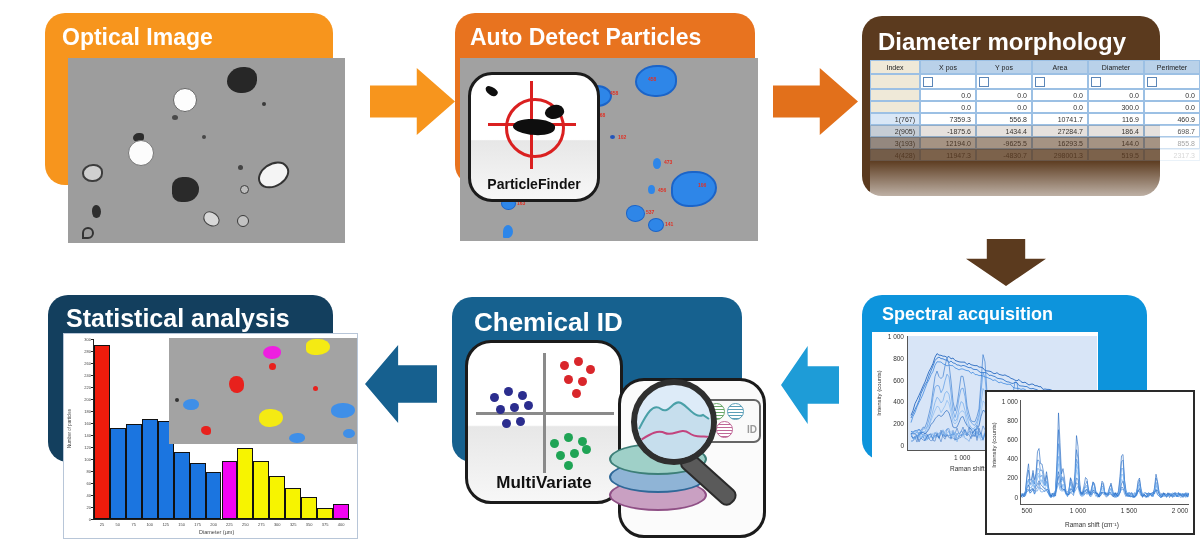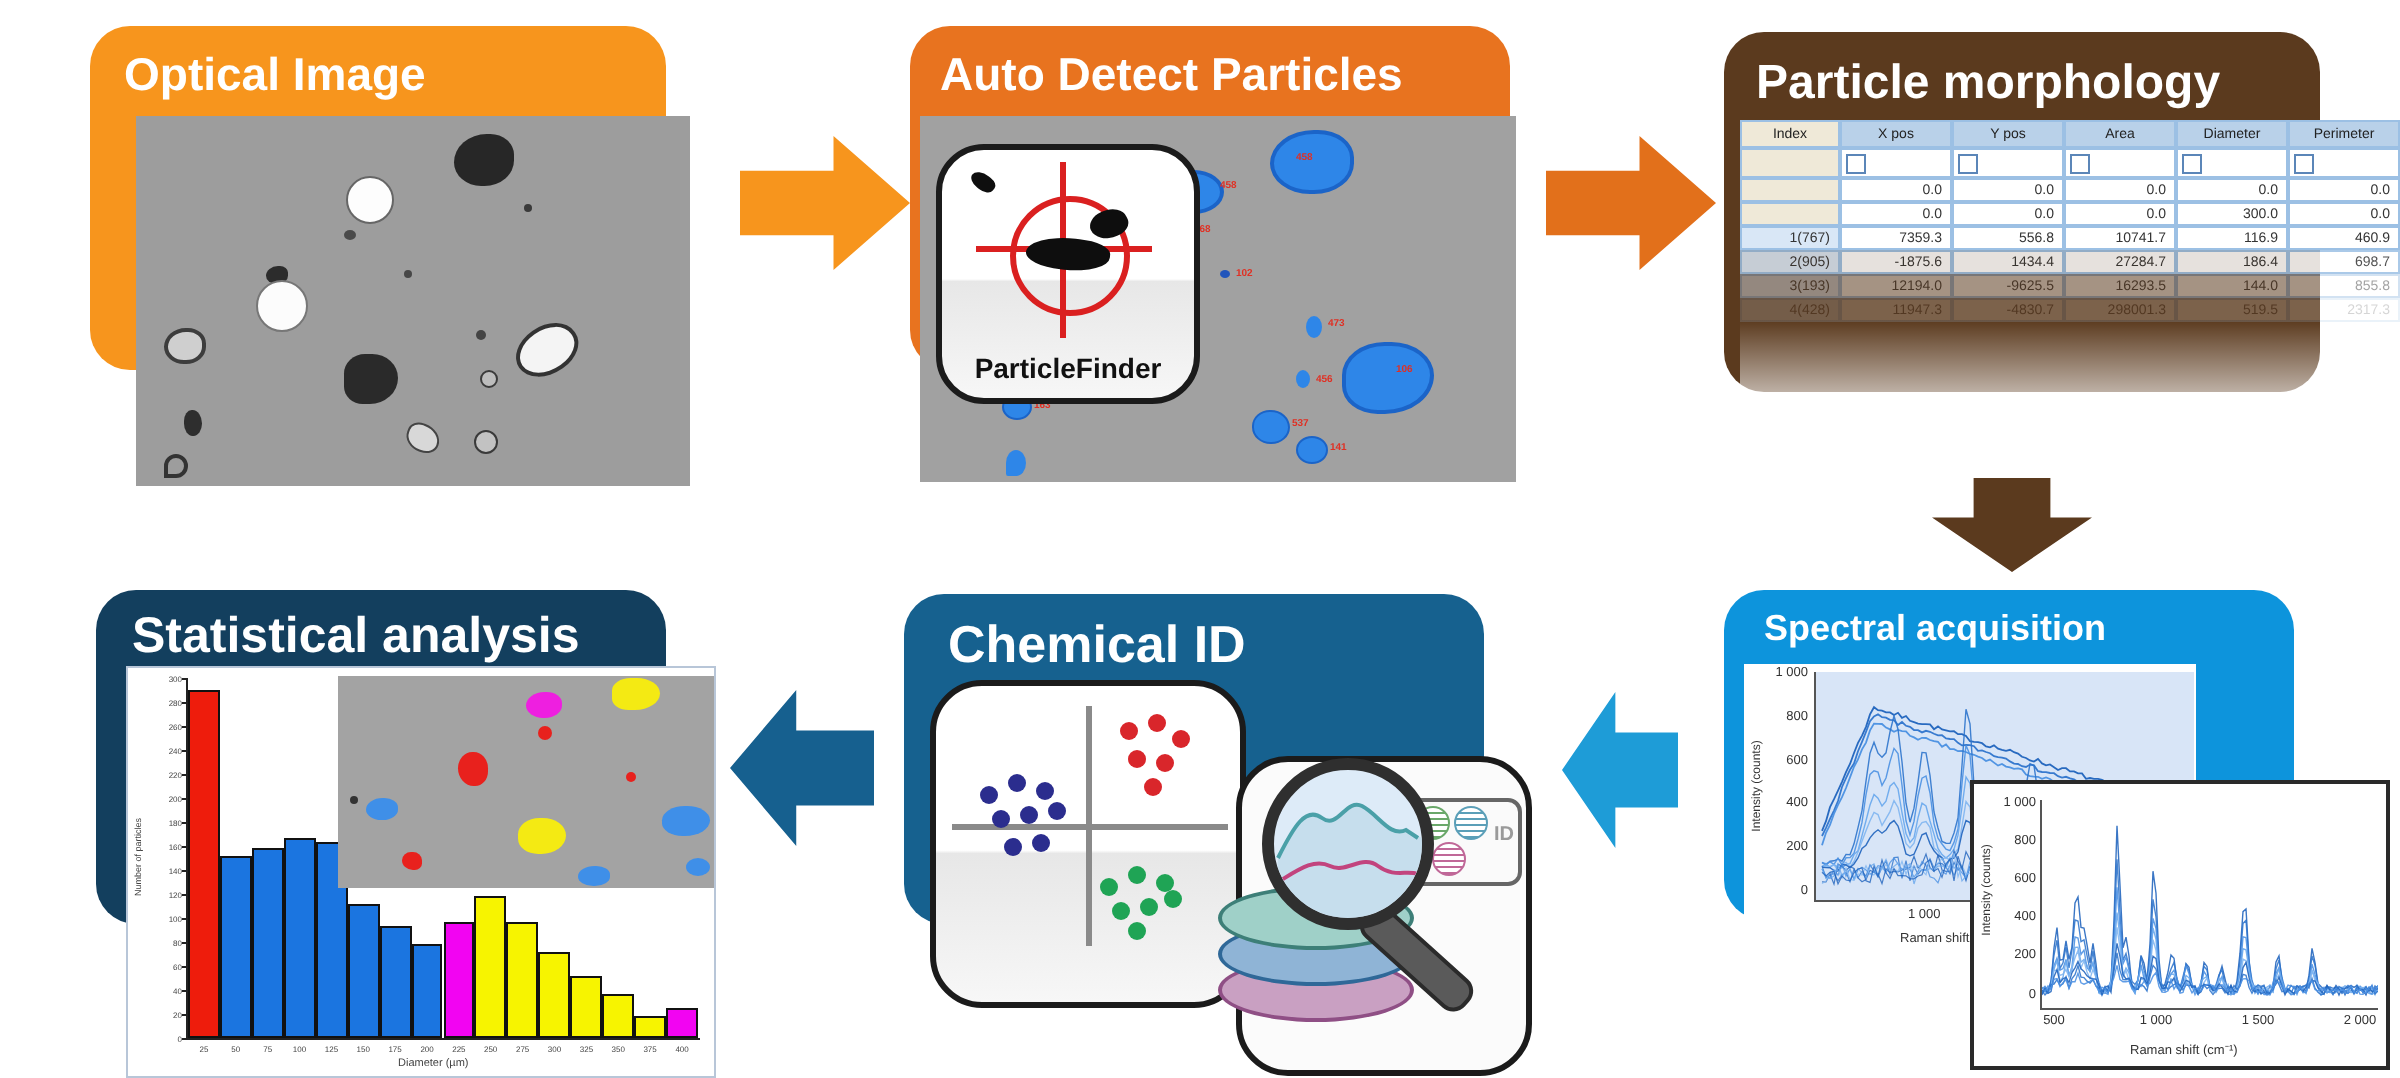--- a/index.html
+++ b/index.html
@@ -100,21 +100,21 @@
       <div style="position:absolute;left:42px;top:44px;width:42px;height:16px;background:#0e0e0e;border-radius:60% 40% 55% 45%;transform:rotate(6deg);"></div>
       <div style="position:absolute;left:74px;top:30px;width:19px;height:14px;background:#0e0e0e;border-radius:45% 55% 40% 60%;transform:rotate(-24deg);"></div>
       <div style="position:absolute;left:14px;top:12px;width:13px;height:8px;background:#0e0e0e;border-radius:60% 40% 50% 50%;transform:rotate(38deg);"></div>
     </div>
     <div class="badge-label" style="bottom:7px;font-size:14px;">ParticleFinder</div>
   </div>
 
   <div class="arrow arrow-r" style="left:773px;top:68px;width:85px;height:67px;background:#E2701B;"></div>
 
   <div class="prect" style="left:862px;top:16px;width:298px;height:180px;background:#5B3A1E;">
-    <div class="ptitle" style="font-size:24px;padding:12px 0 0 16px;">Particle morphology</div>
+    <div class="ptitle" style="font-size:24px;padding:12px 0 0 16px;">Diameter morphology</div>
   </div>
   <div class="mtable" id="morphTable">
     <div id="morphBody">
         <div class="mrow mhead">
           <div class="mcell idxbeige" style="width: 50px;">Index</div>
           <div class="mcell " style="width: 56px;">X pos</div>
           <div class="mcell " style="width: 56px;">Y pos</div>
           <div class="mcell " style="width: 56px;">Area</div>
           <div class="mcell " style="width: 56px;">Diameter</div>
           <div class="mcell " style="width: 56px;">Perimeter</div>
@@ -289,33 +289,34 @@
           <div style="position: absolute; left: 104px; top: 46px; width: 9px; height: 9px; border-radius: 50%; background: rgb(217, 38, 43);"></div>
           <div style="position: absolute; left: 82px; top: 96px; width: 9px; height: 9px; border-radius: 50%; background: rgb(31, 164, 85);"></div>
           <div style="position: absolute; left: 96px; top: 90px; width: 9px; height: 9px; border-radius: 50%; background: rgb(31, 164, 85);"></div>
           <div style="position: absolute; left: 110px; top: 94px; width: 9px; height: 9px; border-radius: 50%; background: rgb(31, 164, 85);"></div>
           <div style="position: absolute; left: 88px; top: 108px; width: 9px; height: 9px; border-radius: 50%; background: rgb(31, 164, 85);"></div>
           <div style="position: absolute; left: 102px; top: 106px; width: 9px; height: 9px; border-radius: 50%; background: rgb(31, 164, 85);"></div>
           <div style="position: absolute; left: 114px; top: 102px; width: 9px; height: 9px; border-radius: 50%; background: rgb(31, 164, 85);"></div>
           <div style="position: absolute; left: 96px; top: 118px; width: 9px; height: 9px; border-radius: 50%; background: rgb(31, 164, 85);"></div>
         </div>
     </div>
+    <div class="badge-label" style="bottom:8px;font-size:17px;">MultiVariate</div>
   </div>
 
   <div class="badge" style="left:618px;top:378px;width:142px;height:154px;border-radius:26px;background:#fbfbfb;">
     <div>
       <div style="position:absolute;left:-12px;top:98px;width:94px;height:28px;background:#c9a0c2;border:2px solid #8f4f85;border-radius:50%;"></div>
       <div style="position:absolute;left:-12px;top:80px;width:94px;height:28px;background:#8fb4d6;border:2px solid #2f6898;border-radius:50%;"></div>
       <div style="position:absolute;left:-12px;top:62px;width:94px;height:28px;background:#9fd0c8;border:2px solid #3d7f78;border-radius:50%;"></div>
     </div>
     <div style="position:absolute;left:82px;top:18px;width:54px;height:40px;border:2px solid #666;border-radius:7px;background:#fafafa;">
       <div style="position:absolute;left:3px;top:2px;width:15px;height:15px;border:1.5px solid #6aa86a;border-radius:50%;background:repeating-linear-gradient(#fff 0 2px,#6aa86a 2px 3px);"></div>
       <div style="position:absolute;left:22px;top:2px;width:15px;height:15px;border:1.5px solid #5b9fb8;border-radius:50%;background:repeating-linear-gradient(#fff 0 2px,#5b9fb8 2px 3px);"></div>
       <div style="position:absolute;left:11px;top:20px;width:15px;height:15px;border:1.5px solid #c06898;border-radius:50%;background:repeating-linear-gradient(#fff 0 2px,#c06898 2px 3px);"></div>
-      <span style="position:absolute;right:2px;bottom:18px;font-size:10px;font-weight:700;color:#9a9a9a;">ID</span>
+      <span style="position:absolute;right:2px;bottom:6px;font-size:10px;font-weight:700;color:#9a9a9a;">ID</span>
     </div>
     <div>
       <div style="position:absolute;left:62px;top:66px;width:64px;height:15px;background:#5a5a5a;border:2px solid #2b2b2b;border-radius:8px;transform:rotate(42deg);transform-origin:left center;"></div>
       <div style="position:absolute;left:10px;top:-2px;width:74px;height:74px;border:6px solid #2f2f2f;border-radius:50%;background:#ddebf8;overflow:hidden;">
         <svg width="74" height="74" viewBox="0 0 74 74">
           <path d="M2 44 C10 28, 16 18, 24 24 C32 30, 36 14, 44 18 C52 22, 58 34, 66 30 L74 34 L74 74 L0 74 Z" fill="#bcd8e8" opacity="0.7"></path>
           <path d="M2 44 C10 28, 16 18, 24 24 C32 30, 36 14, 44 18 C52 22, 58 34, 66 30 L72 34" fill="none" stroke="#4aa0a8" stroke-width="2"></path>
           <path d="M2 56 C12 50, 20 44, 28 48 C36 52, 44 42, 52 48 C60 54, 66 50, 72 52" fill="none" stroke="#c2447e" stroke-width="2"></path>
         </svg>
       </div>

